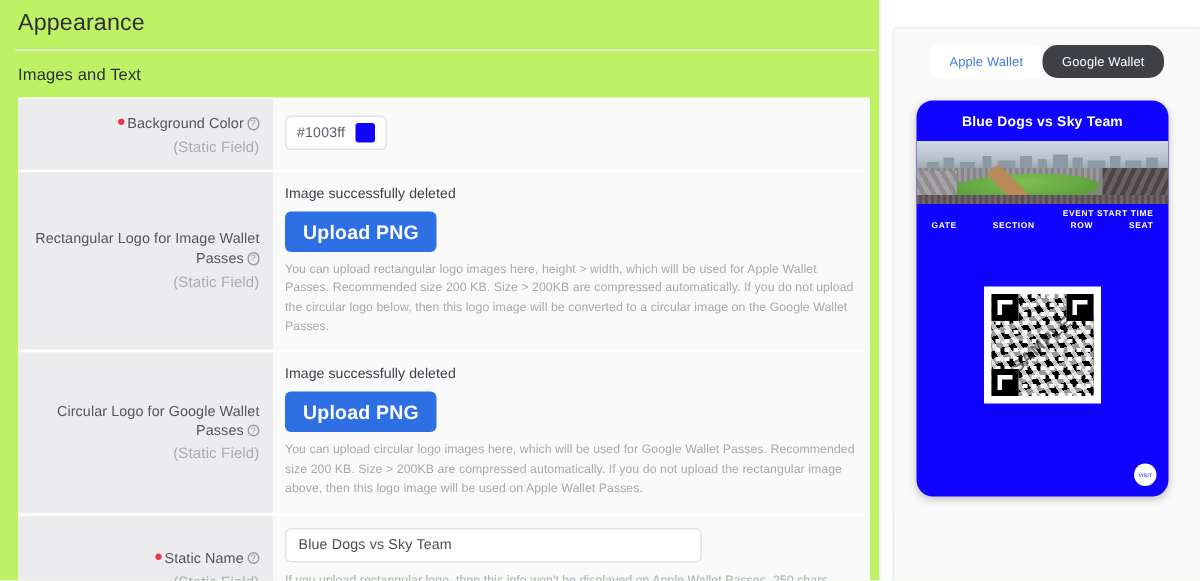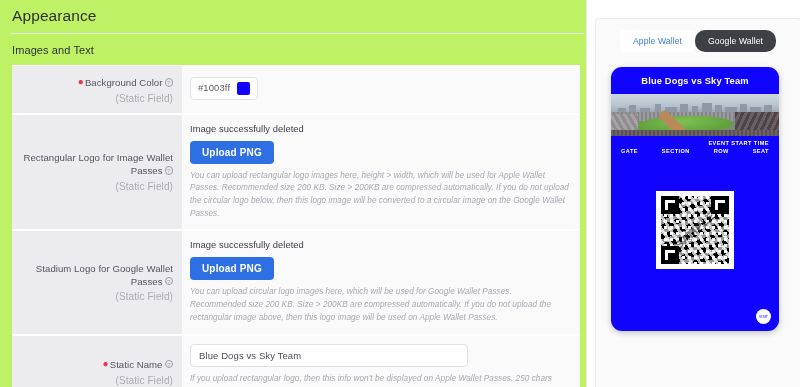--- a/index.html
+++ b/index.html
@@ -114,37 +114,36 @@
     font-size: 9.4px;
     color: #3d4049;
     margin-bottom: 7px;
     letter-spacing: .05px;
   }
   .upload-btn {
     display: inline-block;
     align-self: flex-start;
     background: #2f6fe4;
     color: #ffffff;
-    font-size: 10px;
+    font-size: 13px;
     font-weight: 700;
     border: none;
     border-radius: 4px;
     padding: 6px 12px 6px 12px;
     cursor: pointer;
     letter-spacing: .15px;
     margin-bottom: 6px;
     font-family: "Liberation Sans", sans-serif;
   }
   .helper-text {
     font-size: 8.2px;
     color: #a7a9b1;
     line-height: 1.55;
     letter-spacing: .05px;
     max-width: 384px;
-    font-style: italic;
   }
 
   
   .color-field {
     display: inline-flex;
     align-items: flex-start;
     align-self: flex-start;
     background: #ffffff;
     border: 1px solid #dfe1e6;
     border-radius: 4px;
@@ -412,21 +411,21 @@
         <div class="value-cell">
           <div class="status-msg">Image successfully deleted</div>
           <button class="upload-btn">Upload PNG</button>
           <div class="helper-text">You can upload rectangular logo images here, height &gt; width, which will be used for Apple Wallet Passes. Recommended size 200 KB. Size &gt; 200KB are compressed automatically. If you do not upload the circular logo below, then this logo image will be converted to a circular image on the Google Wallet Passes.</div>
         </div>
       </div>
 
       <div class="row">
         <div class="label-cell">
           <div class="label-line">
-            <span>Stadium Logo for Google Wallet Passes</span><span class="help-icon">?</span>
+            <span>Circular Logo for Google Wallet Passes</span><span class="help-icon">?</span>
           </div>
           <div class="field-type">(Static Field)</div>
         </div>
         <div class="value-cell">
           <div class="status-msg">Image successfully deleted</div>
           <button class="upload-btn">Upload PNG</button>
           <div class="helper-text">You can upload circular logo images here, which will be used for Google Wallet Passes. Recommended size 200 KB. Size &gt; 200KB are compressed automatically. If you do not upload the rectangular image above, then this logo image will be used on Apple Wallet Passes.</div>
         </div>
       </div>
 

